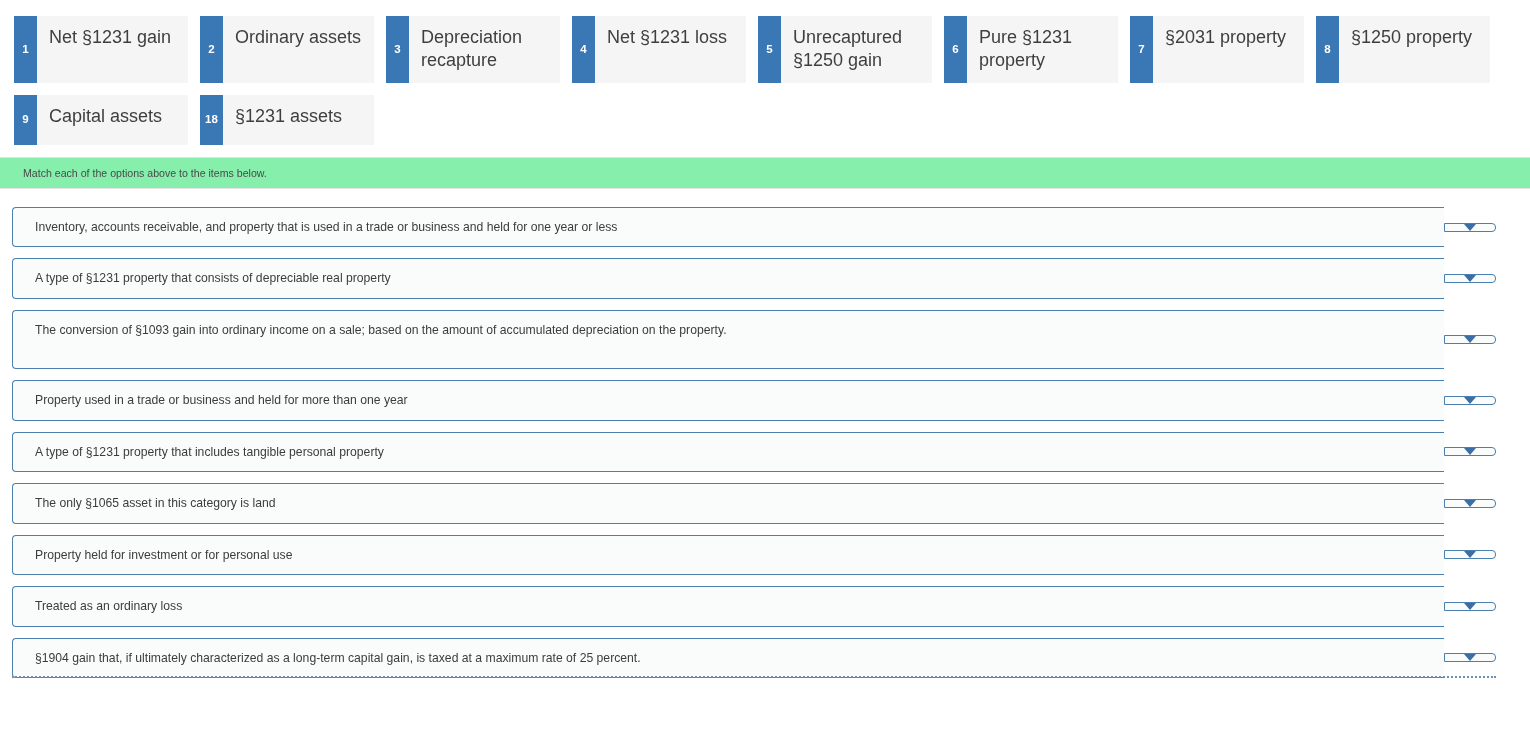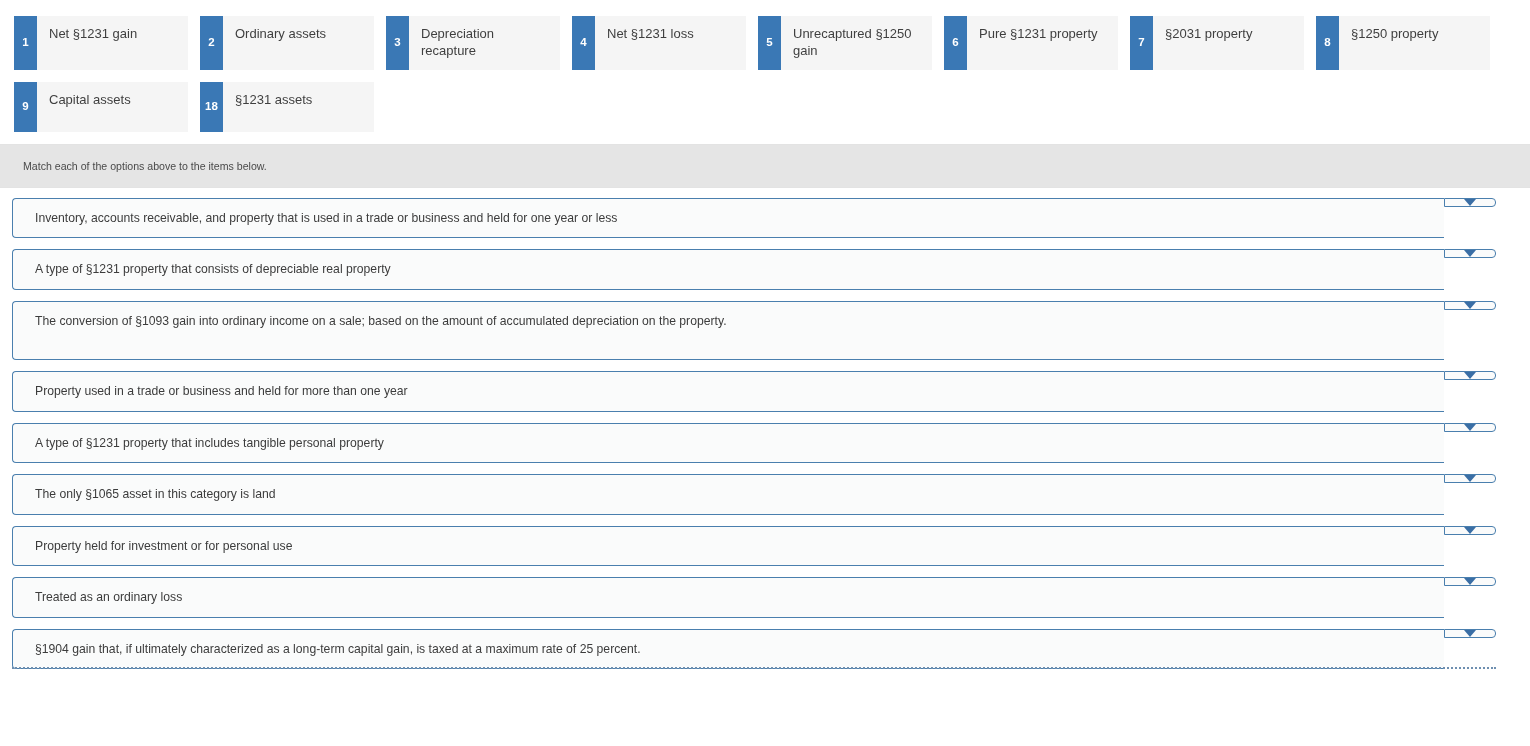--- a/index.html
+++ b/index.html
@@ -44,52 +44,52 @@
     display: flex;
     align-items: center;
     justify-content: center;
     line-height: 1;
   }
   .option-label {
     flex: 1 1 auto;
     display: flex;
     align-items: flex-start;
     padding: 10px 8px 10px 12px;
-    font-size: 13px;
+    font-size: 18px;
     line-height: 1.3;
     color: #3f3f3f;
     word-break: break-word;
   }
 
   
   .instruction-bar {
-    background: #e5e5e5;
+    background: #86efac;
     border-top: 1px solid #e3e3e3;
     border-bottom: 1px solid #e3e3e3;
-    height: 44px;
+    height: 32px;
     display: flex;
     align-items: center;
     padding-left: 23px;
     box-sizing: border-box;
   }
   .instruction-text {
     font-size: 10.6px;
     color: #4a4a4a;
   }
 
   
   .rows-area {
     padding: 10px 0 0 0;
     box-sizing: border-box;
     position: relative;
   }
   .match-row {
     display: flex;
-    align-items: flex-start;
-    margin: 0 34px 11px 12px;
+    align-items: center;
+    margin: 8px 34px 11px 12px;
     border-radius: 4px;
     box-sizing: border-box;
   }
   .row-prompt {
     flex: 1 1 auto;
     background: #fafbfb;
     border: 1px solid #4a7fae;
     border-right: none;
     border-radius: 4px 0 0 4px;
     display: flex;

